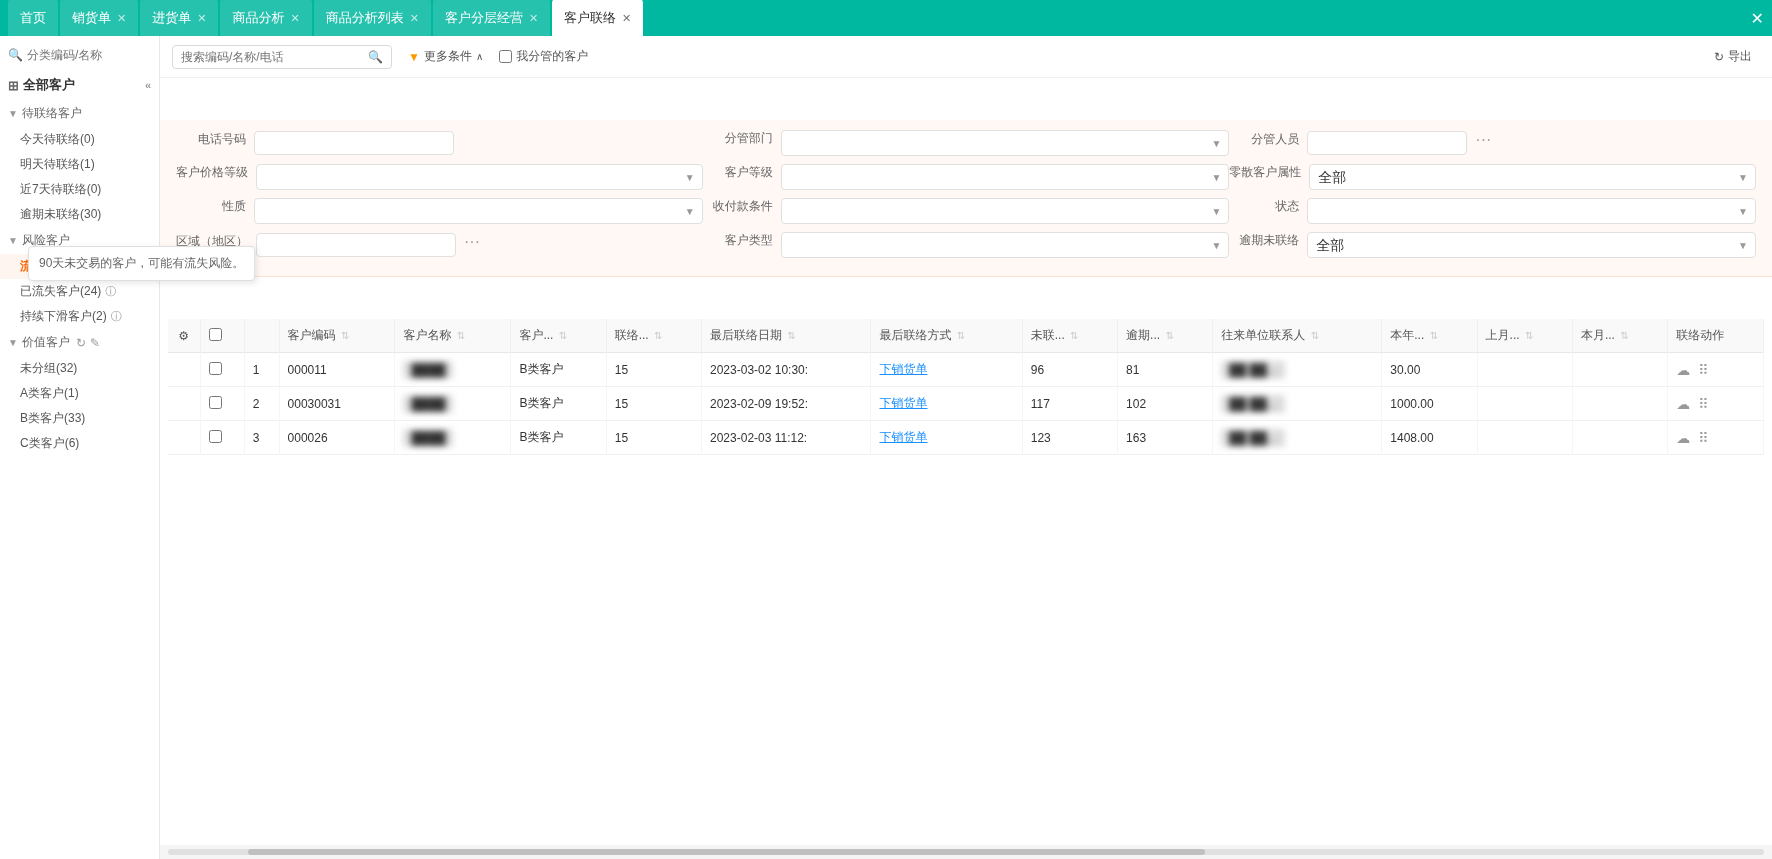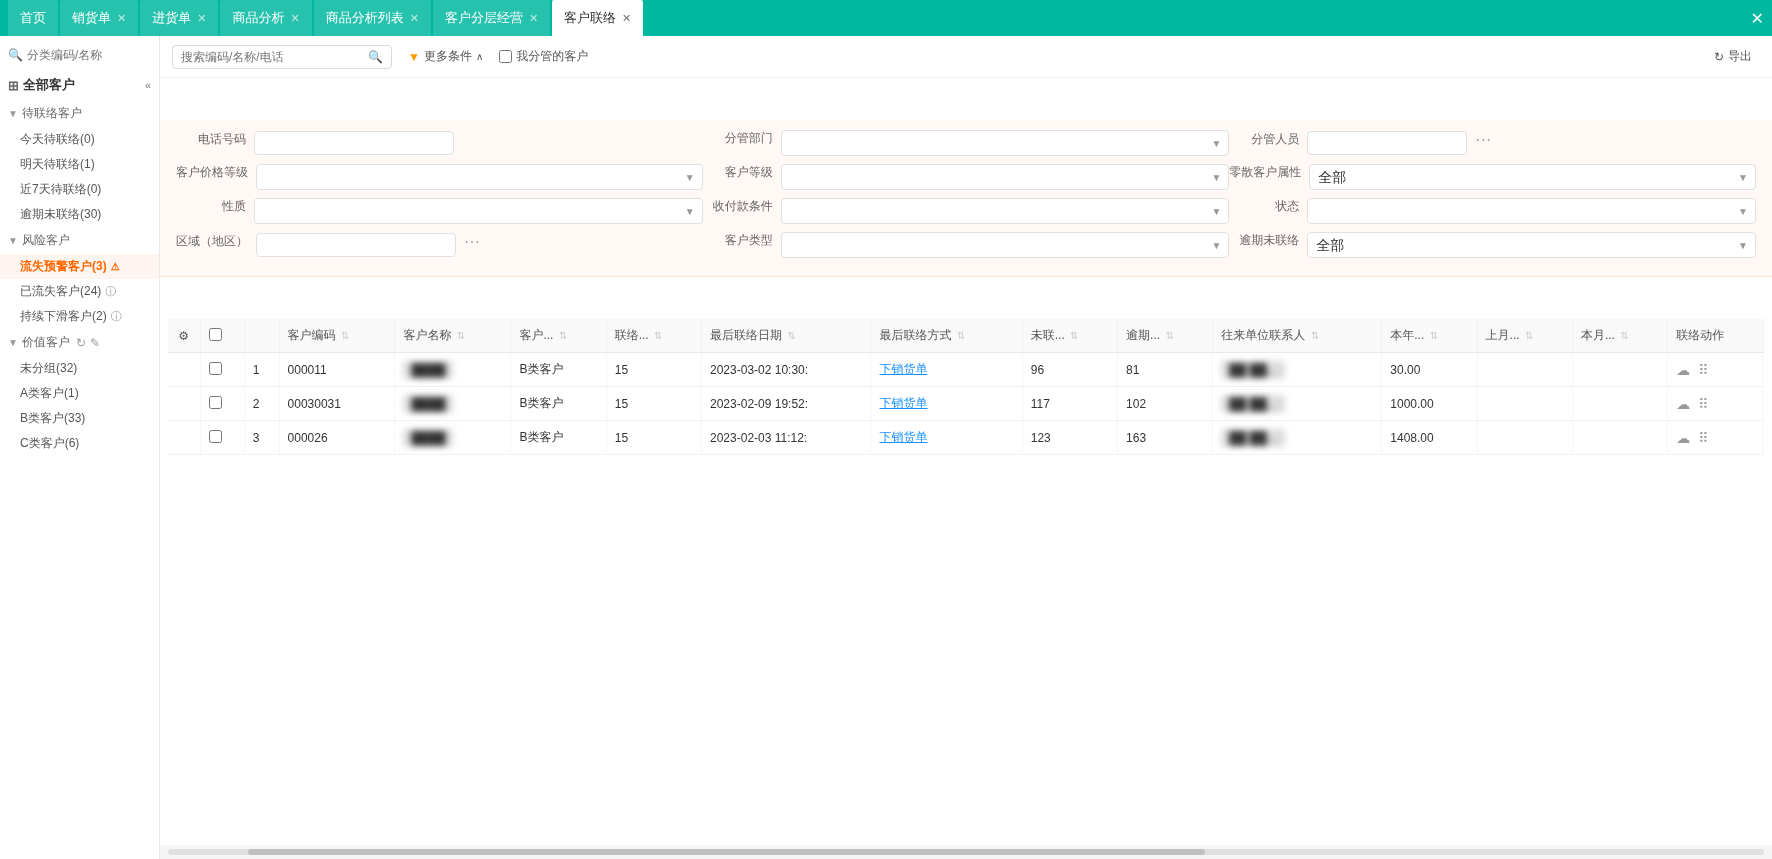--- a/index.html
+++ b/index.html
@@ -373,20 +373,23 @@
     <div class="sidebar-item">
       <span>A类客户(1)</span>
     </div>
     <div class="sidebar-item">
       <span>B类客户(33)</span>
     </div>
     <div class="sidebar-item">
       <span>C类客户(6)</span>
     </div>
 
+    <div class="tooltip-box">
+      <span>90天未交易的客户，可能有流失风险。</span>
+    </div>
   </div>
 
   <div class="content-area">
 
     <div class="search-bar">
       <div class="search-input-wrap">
         <input type="text" style="width: 180px;" placeholder="搜索编码/名称/电话">
         <span class="s-icon">🔍</span>
       </div>
       <div class="filter-btn">

